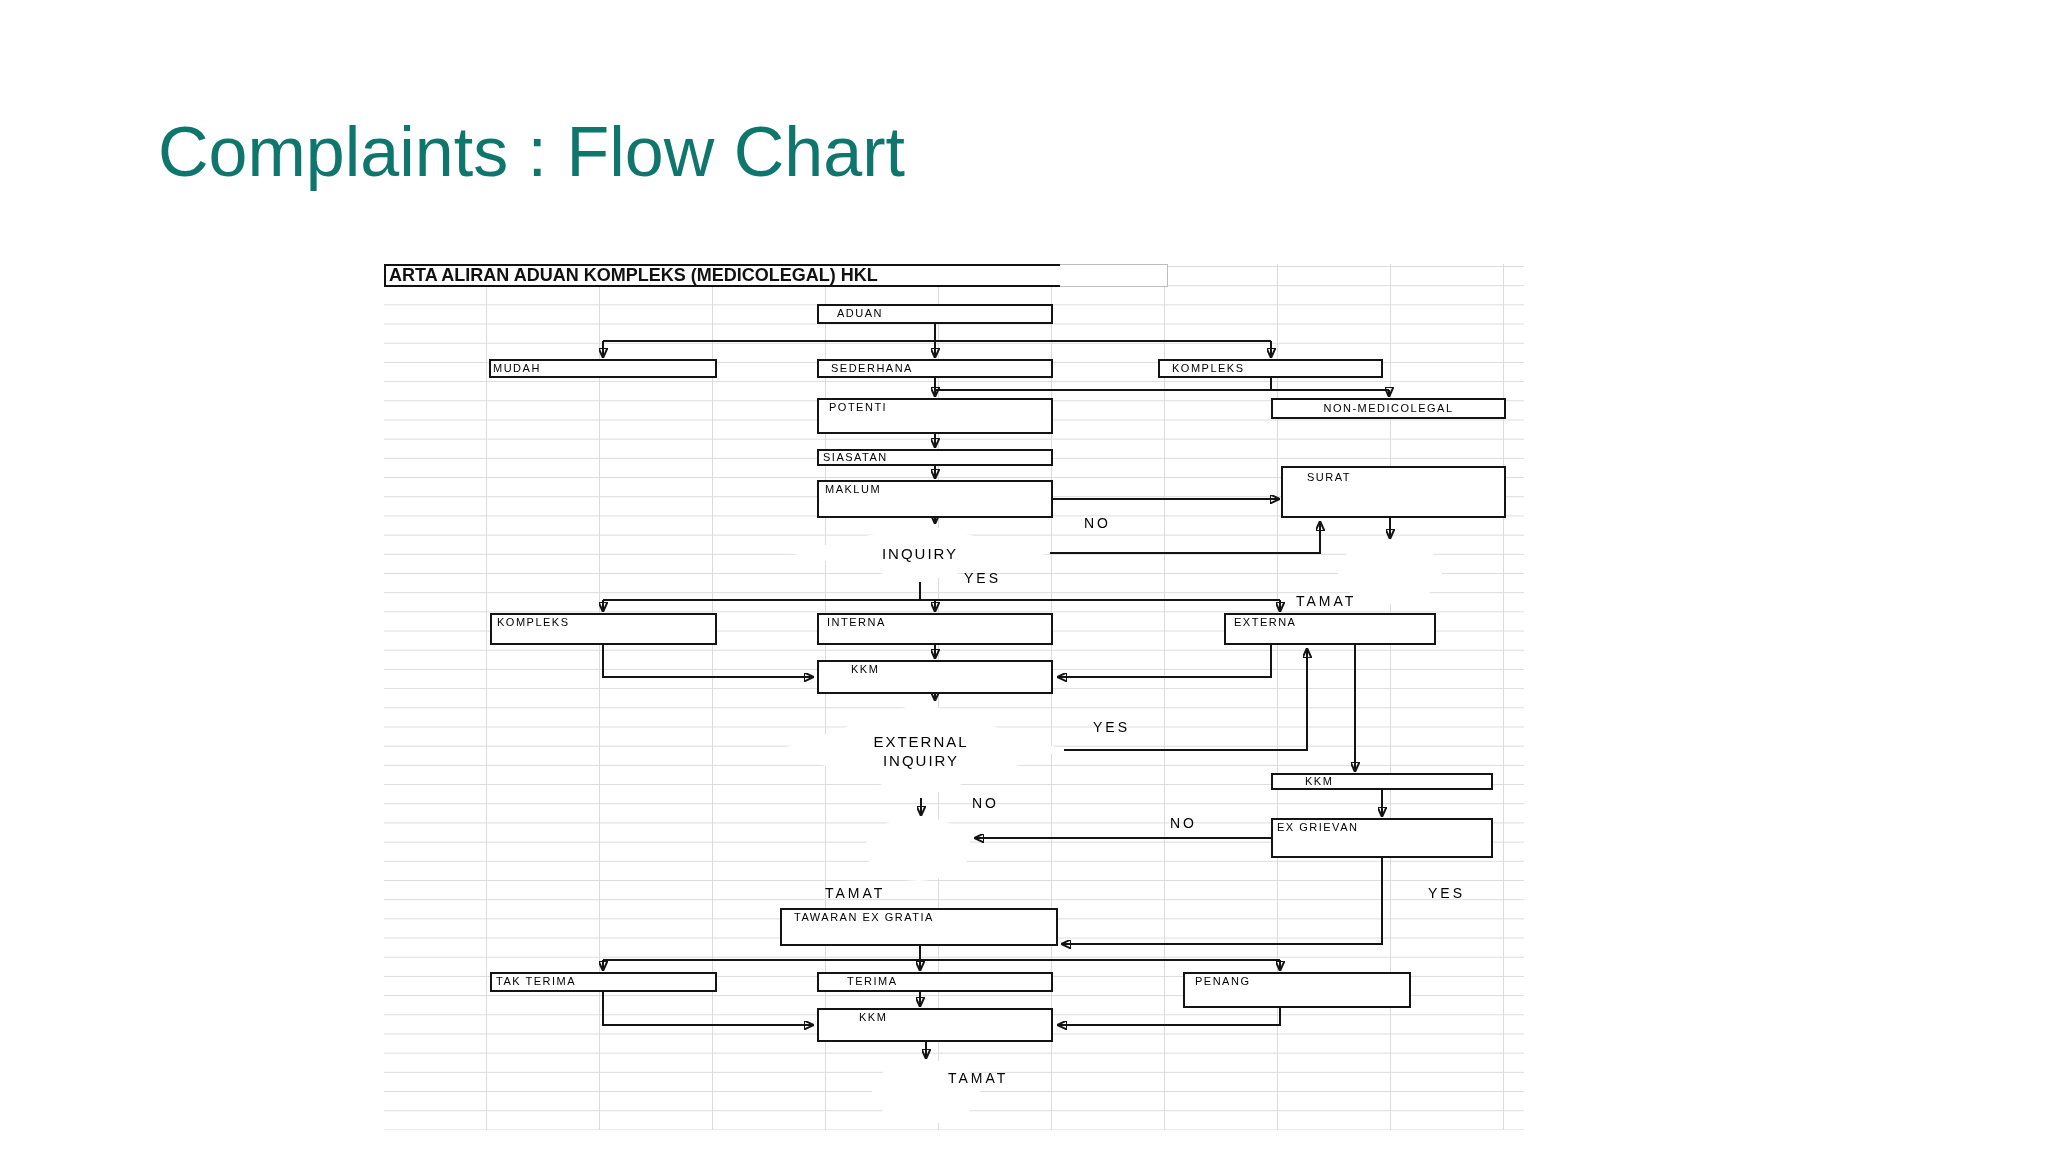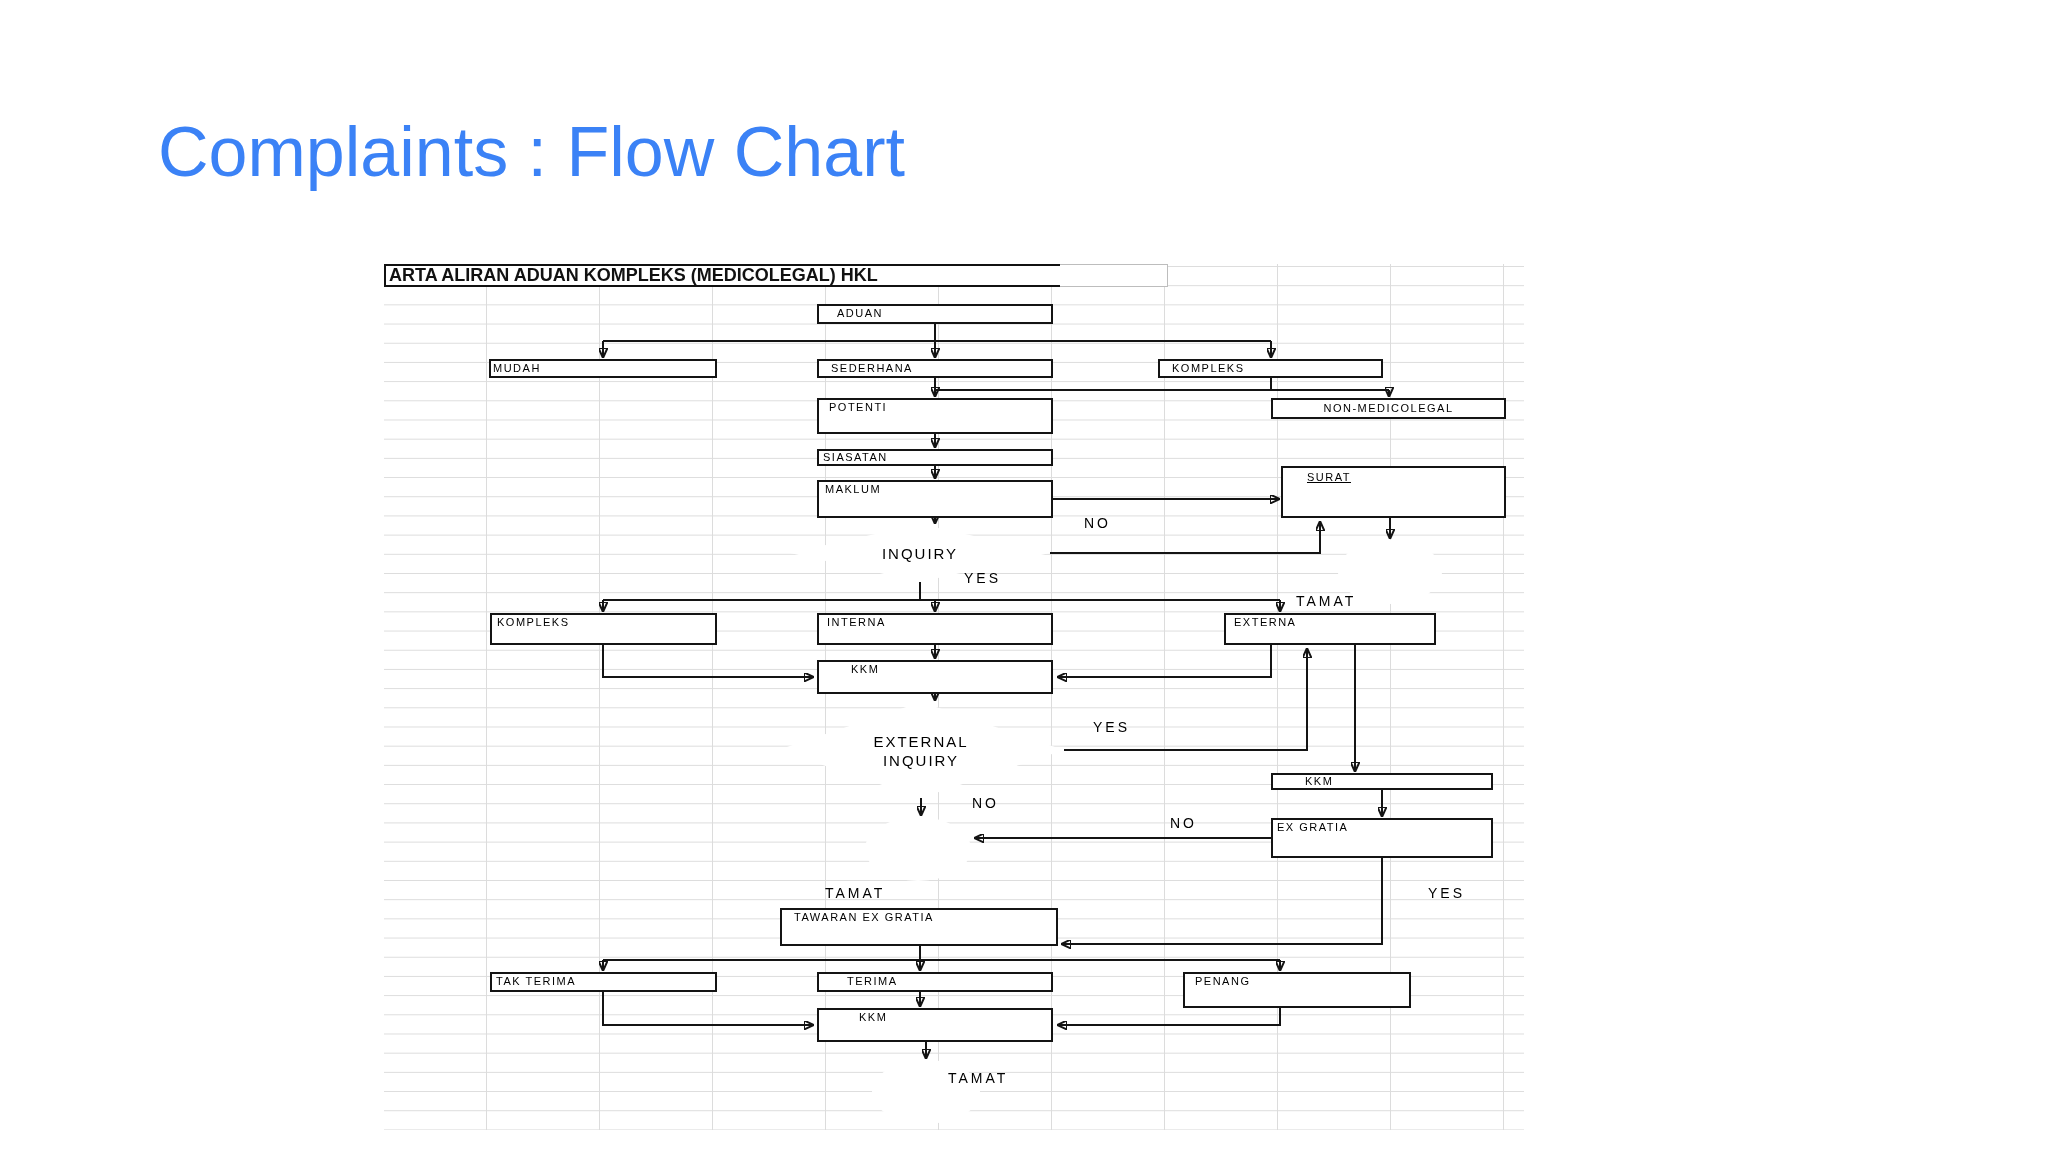--- a/index.html
+++ b/index.html
@@ -2,21 +2,21 @@
 <html><head>
 <meta charset="utf-8">
 <style>
   html,body{margin:0;padding:0;background:#ffffff;}
   .slide{
     position:relative; width:2048px; height:1152px; background:#ffffff;
     overflow:hidden; font-family:"Liberation Sans", sans-serif;
   }
   .slide-title{
     position:absolute; left:158px; top:112px; font-size:70px; font-weight:400;
-    color:#3b82f6; letter-spacing:0px; white-space:nowrap;
+    color:#0f766e; letter-spacing:0px; white-space:nowrap;
   }
   .chart{
     position:absolute; left:384px; top:264px; width:1140px; height:866px;
     background-color:#ffffff;
     background-image:
       linear-gradient(to right, #dcdcdc 1px, transparent 1px),
       linear-gradient(to bottom, #dcdcdc 1px, transparent 1px);
     background-size:113px 19.2px;
     background-position:102px 2px;
   }
@@ -138,30 +138,30 @@
 
     <div class="node" style="left:105px;top:95px;width:228px;height:19px;padding-left:2px;">MUDAH</div>
     <div class="node" style="left:433px;top:95px;width:236px;height:19px;padding-left:12px;">SEDERHANA</div>
     <div class="node" style="left:774px;top:95px;width:225px;height:19px;padding-left:12px;">KOMPLEKS</div>
 
     <div class="node top" style="left:433px;top:134px;width:236px;height:36px;padding-left:10px;">POTENTI</div>
     <div class="node center" style="left:887px;top:134px;width:235px;height:21px;">NON-MEDICOLEGAL</div>
 
     <div class="node" style="left:433px;top:185px;width:236px;height:17px;padding-left:4px;">SIASATAN</div>
     <div class="node top" style="left:433px;top:216px;width:236px;height:38px;padding-left:6px;">MAKLUM</div>
-    <div class="node top" style="left:897px;top:202px;width:225px;height:52px;padding-left:24px;padding-top:4px;text-decoration:underline;">SURAT</div>
+    <div class="node top" style="left:897px;top:202px;width:225px;height:52px;padding-left:24px;padding-top:4px;">SURAT</div>
 
     <div class="node top" style="left:106px;top:349px;width:227px;height:32px;padding-left:5px;">KOMPLEKS</div>
     <div class="node top" style="left:433px;top:349px;width:236px;height:32px;padding-left:8px;">INTERNA</div>
     <div class="node top" style="left:799px;top:349px;width:212px;height:32px;padding-left:8px;margin-left:41px;">EXTERNA</div>
 
     <div class="node top" style="left:433px;top:396px;width:236px;height:34px;padding-left:32px;">KKM</div>
 
     <div class="node" style="left:887px;top:509px;width:222px;height:17px;padding-left:32px;">KKM</div>
-    <div class="node top" style="left:887px;top:554px;width:222px;height:40px;padding-left:4px;">EX GRATIA</div>
+    <div class="node top" style="left:887px;top:554px;width:222px;height:40px;padding-left:4px;">EX GRIEVAN</div>
 
     <div class="node top" style="left:396px;top:644px;width:278px;height:38px;padding-left:12px;">TAWARAN EX GRATIA</div>
 
     <div class="node" style="left:106px;top:708px;width:227px;height:20px;padding-left:4px;">TAK TERIMA</div>
     <div class="node" style="left:433px;top:708px;width:236px;height:20px;padding-left:28px;">TERIMA</div>
     <div class="node top" style="left:799px;top:708px;width:228px;height:36px;padding-left:10px;">PENANG</div>
 
     <div class="node top" style="left:433px;top:744px;width:236px;height:34px;padding-left:40px;">KKM</div>
 
     <div class="dlabel" style="left:466px;top:281px;width:140px;">INQUIRY</div>

